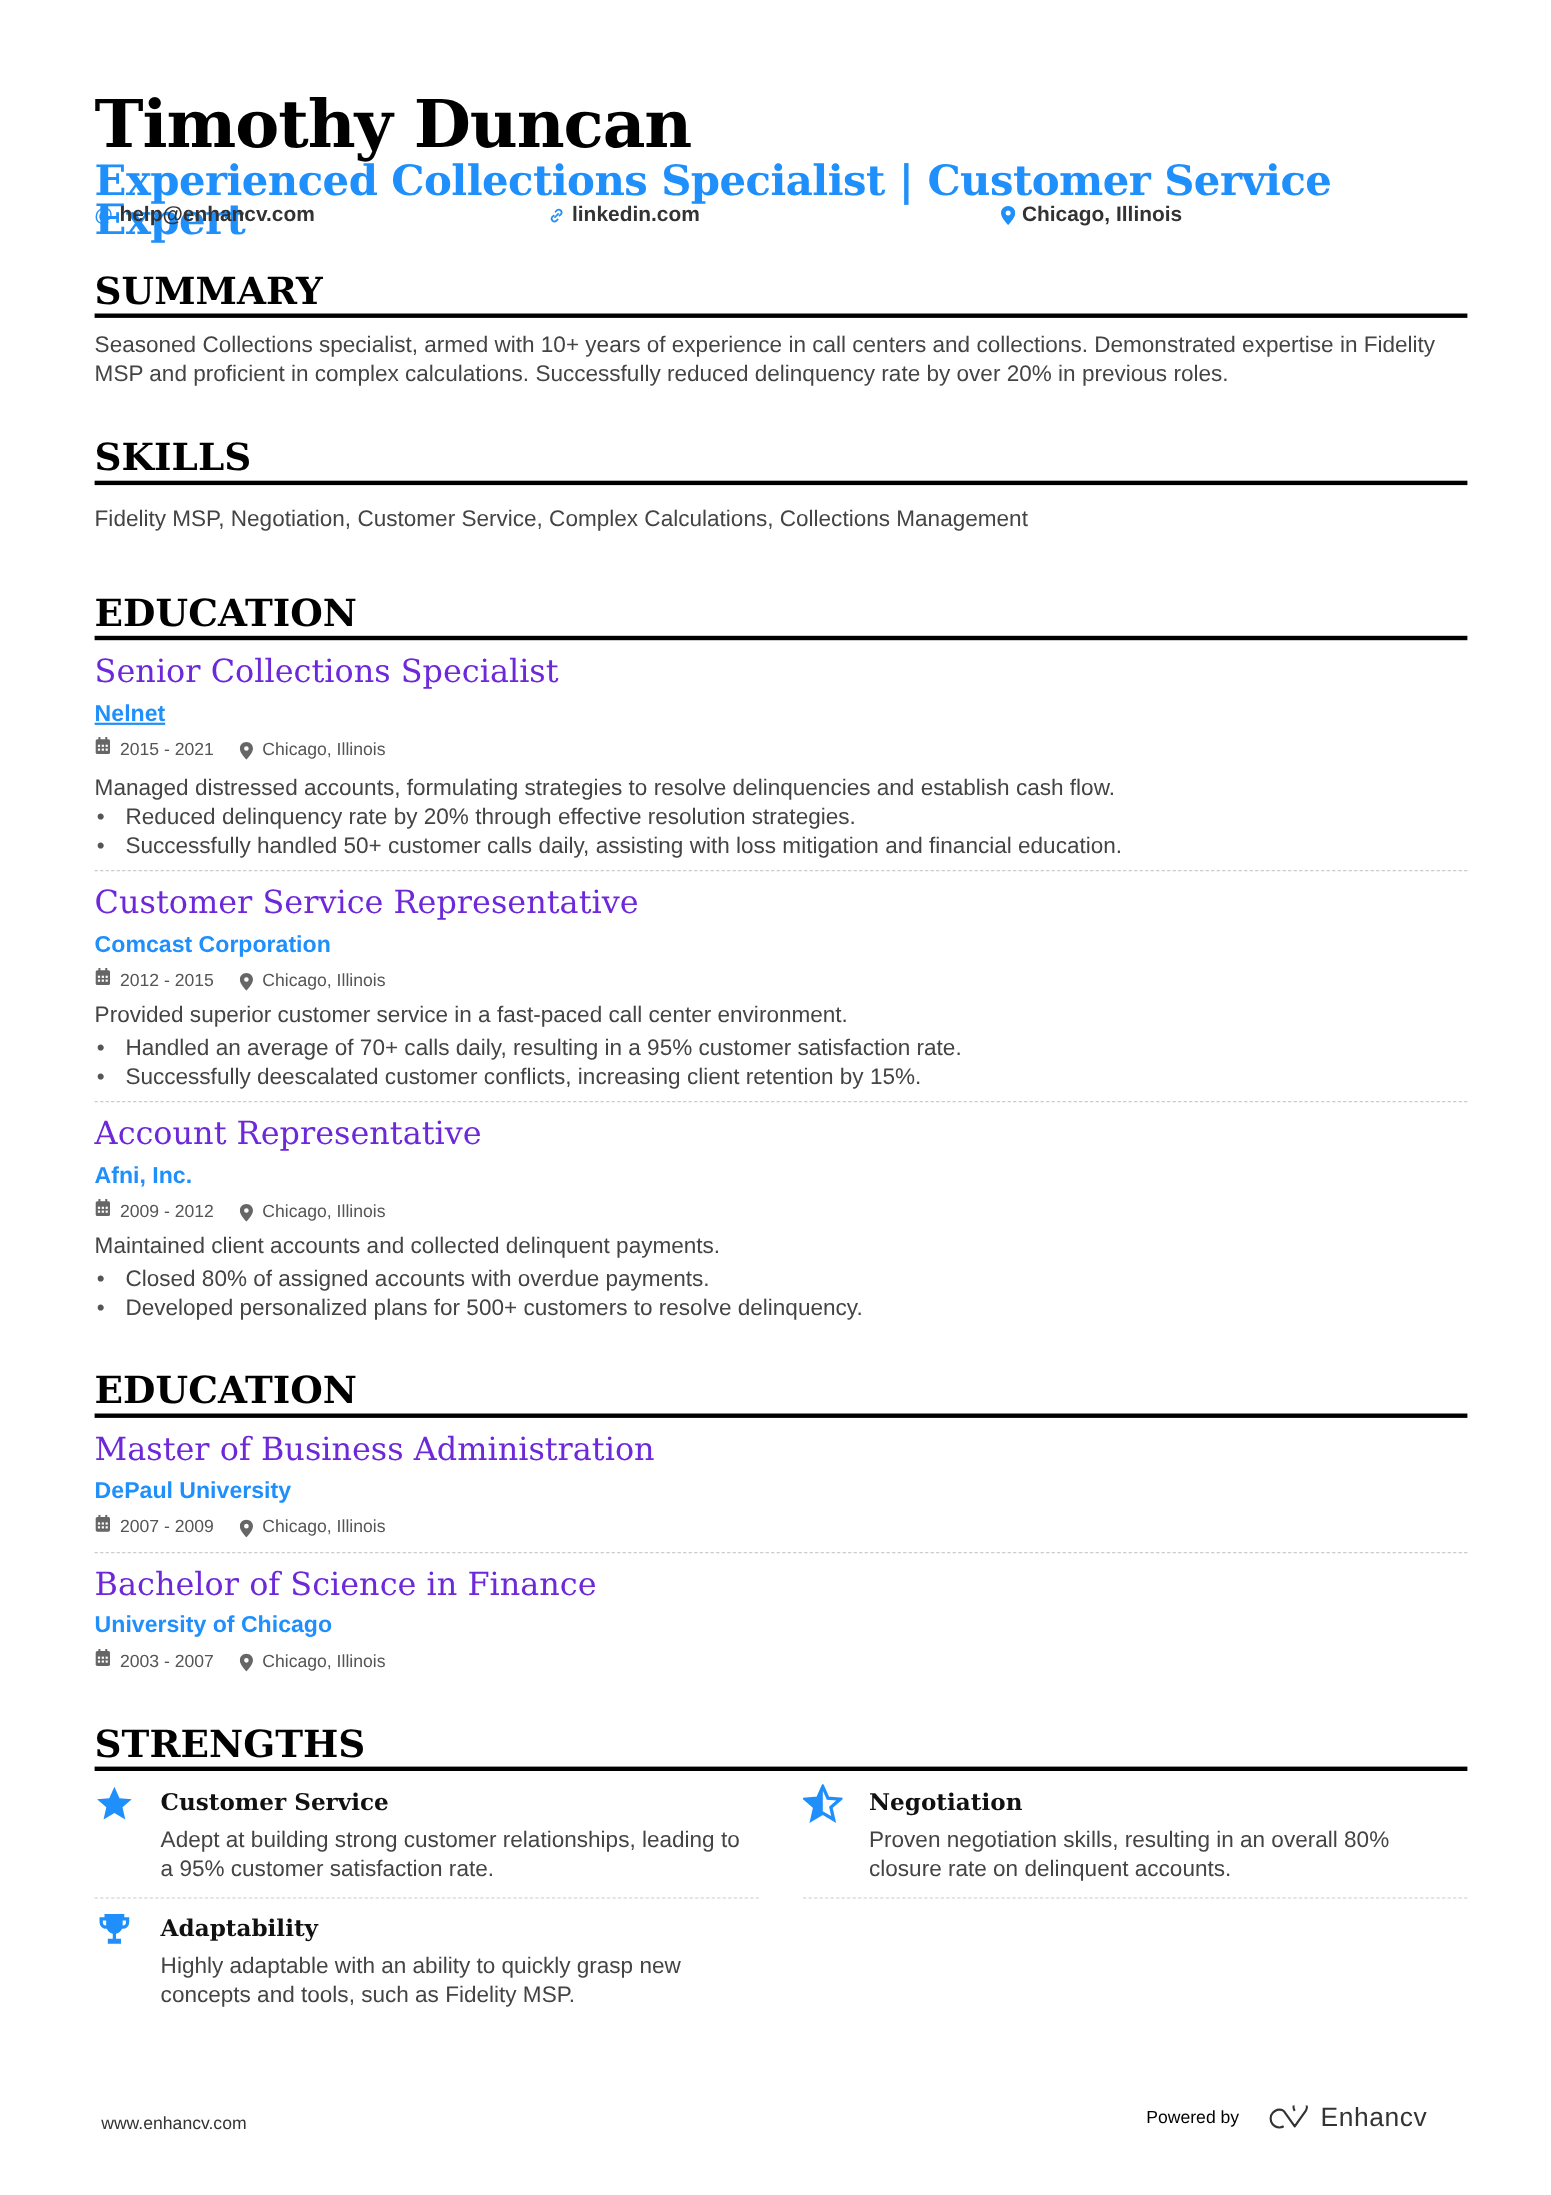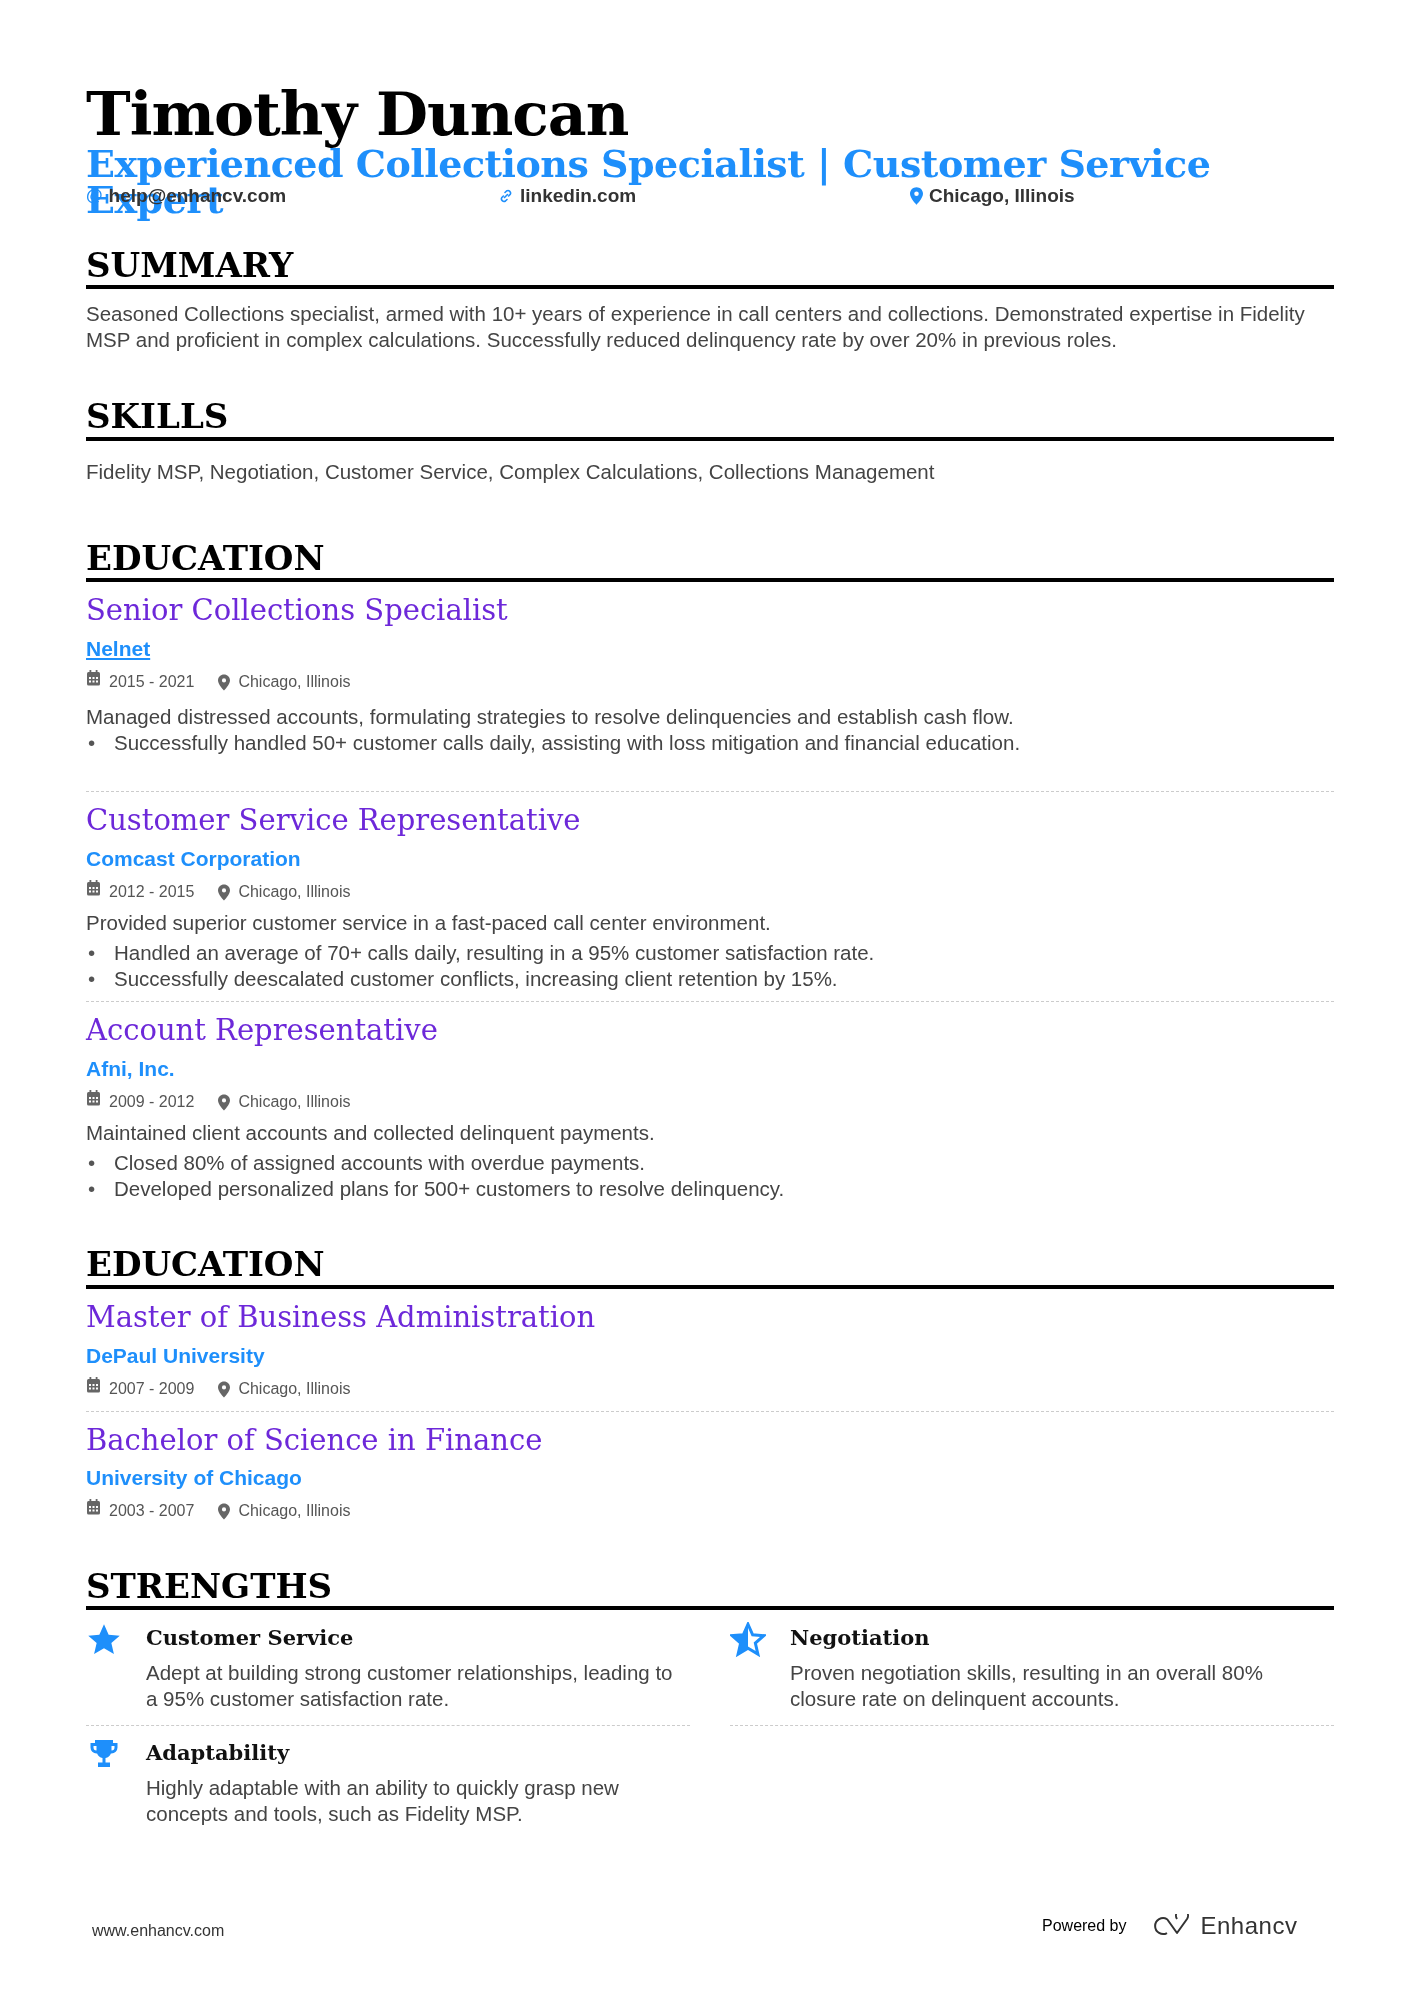--- a/index.html
+++ b/index.html
@@ -96,20 +96,21 @@
       <span class="ico">
           <svg width="12" height="17" viewBox="0 0 12 16">
             <path d="M6 0C2.7 0 0 2.6 0 5.9 0 10 6 16 6 16s6-6 6-10.1C12 2.6 9.3 0 6 0zm0 8a2.1 2.1 0 110-4.2A2.1 2.1 0 016 8z" fill="#666"></path>
           </svg>
         </span>
       <span>Chicago, Illinois</span>
     </span>
   </div>
   <div class="para" style="top:704px;">Managed distressed accounts, formulating strategies to resolve delinquencies and establish cash flow.</div>
   <ul class="bullets" style="top:730px;">
+    <li>Reduced delinquency rate by 20% through effective resolution strategies.</li>
     <li>Successfully handled 50+ customer calls daily, assisting with loss mitigation and financial education.</li>
   </ul>
   <div class="dash" style="top:791px;"></div>
 
   <div class="job-title" style="top:803px;">Customer Service Representative</div>
   <div class="company" style="top:846px;">Comcast Corporation</div>
   <div class="meta" style="top:880px;">
     <span class="ico">
       <svg width="15" height="16" viewBox="0 0 14 16">
           <rect x="0.5" y="2" width="13" height="13.5" rx="1.5" fill="#666"></rect>

